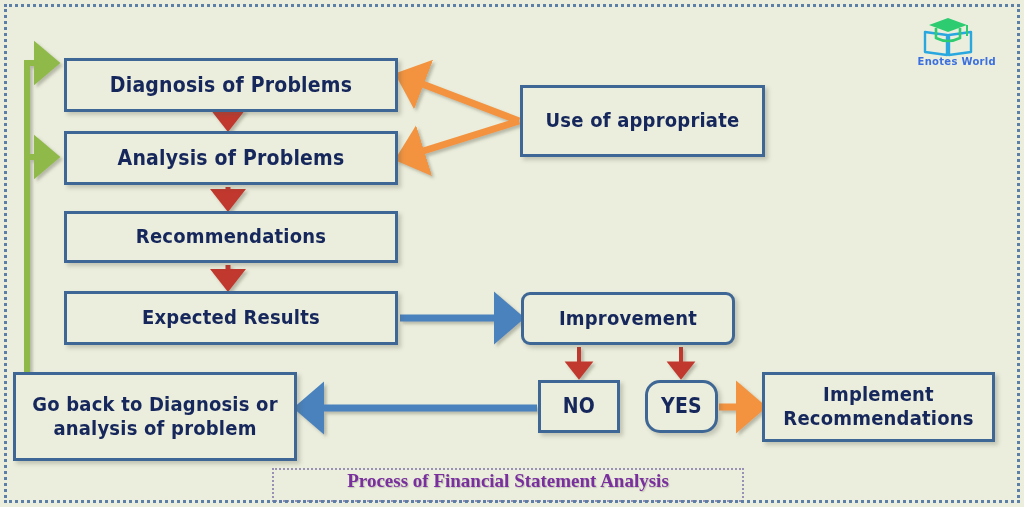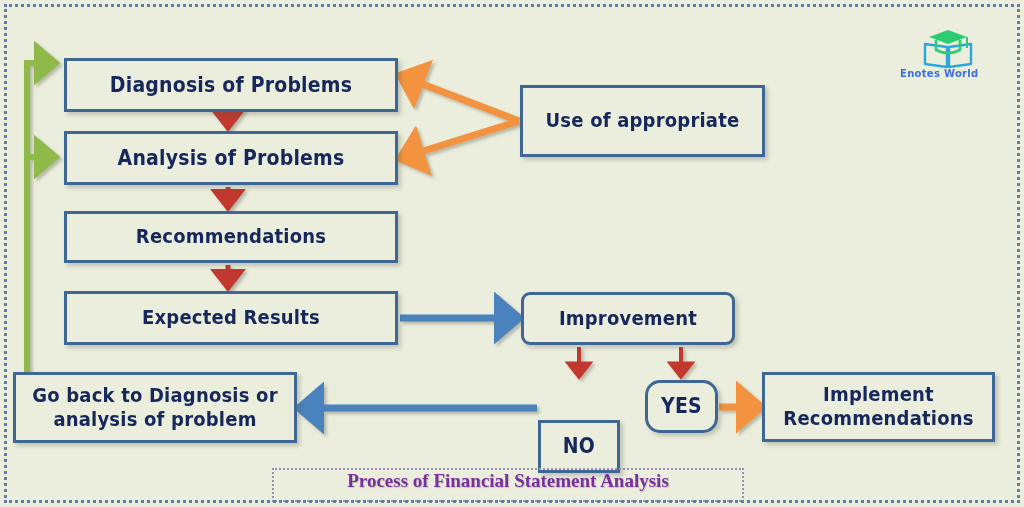--- a/index.html
+++ b/index.html
@@ -44,44 +44,44 @@
     box-shadow:3px 3px 4px rgba(90,90,80,0.28);
     font-family:"DejaVu Sans Condensed","Liberation Sans Narrow","Liberation Sans",sans-serif;
     font-stretch:condensed;
   }
   .n-diagnosis{left:64px;top:50px;width:334px;height:54px;font-size:21px;margin-top:8px;}
   .n-analysis {left:64px;top:131px;width:334px;height:54px;font-size:21px;}
   .n-recommendations{left:64px;top:211px;width:334px;height:52px;font-size:20px;}
   .n-expected {left:64px;top:291px;width:334px;height:54px;font-size:20px;text-align:center;}
   .n-techniques{left:520px;top:85px;width:245px;height:72px;font-size:20px;}
   .n-improvement{left:521px;top:292px;width:214px;height:53px;font-size:20px;border-radius:9px;}
-  .n-no {left:538px;top:380px;width:82px;height:53px;font-size:21px;margin-top:40px;}
+  .n-no {left:538px;top:380px;width:82px;height:53px;font-size:21px;}
   .n-yes{left:645px;top:380px;width:73px;height:53px;font-size:21px;border-radius:15px;}
   .n-implement{left:762px;top:372px;width:233px;height:70px;font-size:20px;}
-  .n-goback{left:13px;top:372px;width:284px;height:71px;font-size:20px;}
+  .n-goback{left:13px;top:372px;width:284px;height:89px;font-size:20px;}
   .node span{display:block;padding:0 6px;}
 
   
   #caption{
     position:absolute;
     left:272px;top:468px;
     width:472px;height:34px;
     border:2px dotted #9a8fb5;
     box-sizing:border-box;
     display:flex;justify-content:center;
     color:#7a2f9e;
     font-family:Liberation Serif, serif;
     font-weight:bold;
     font-size:19px;
     text-shadow:1px 1px 1px rgba(150,150,140,0.45);
   }
   
   #logo{
-    position:absolute;left:900px;top:28px;width:96px;height:58px;
-    text-align:left;
+    position:absolute;left:900px;top:16px;width:96px;height:58px;
+    text-align:right;
   }
   #logo .logo-text{
     color:#3b6fe0;font-size:10px;font-weight:bold;
     font-family:"DejaVu Sans","Liberation Sans",sans-serif;
     letter-spacing:0.3px;margin-top:-2px;
   }
 </style>
 </head>
 <body>
 

